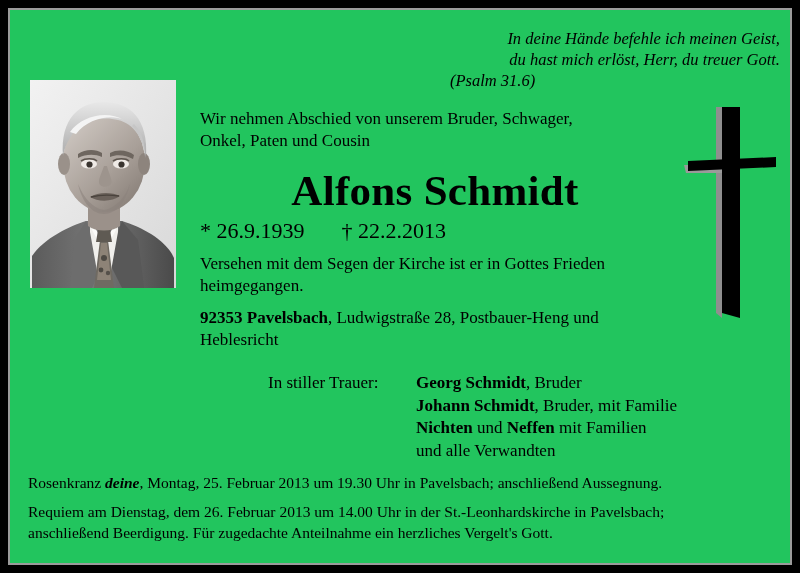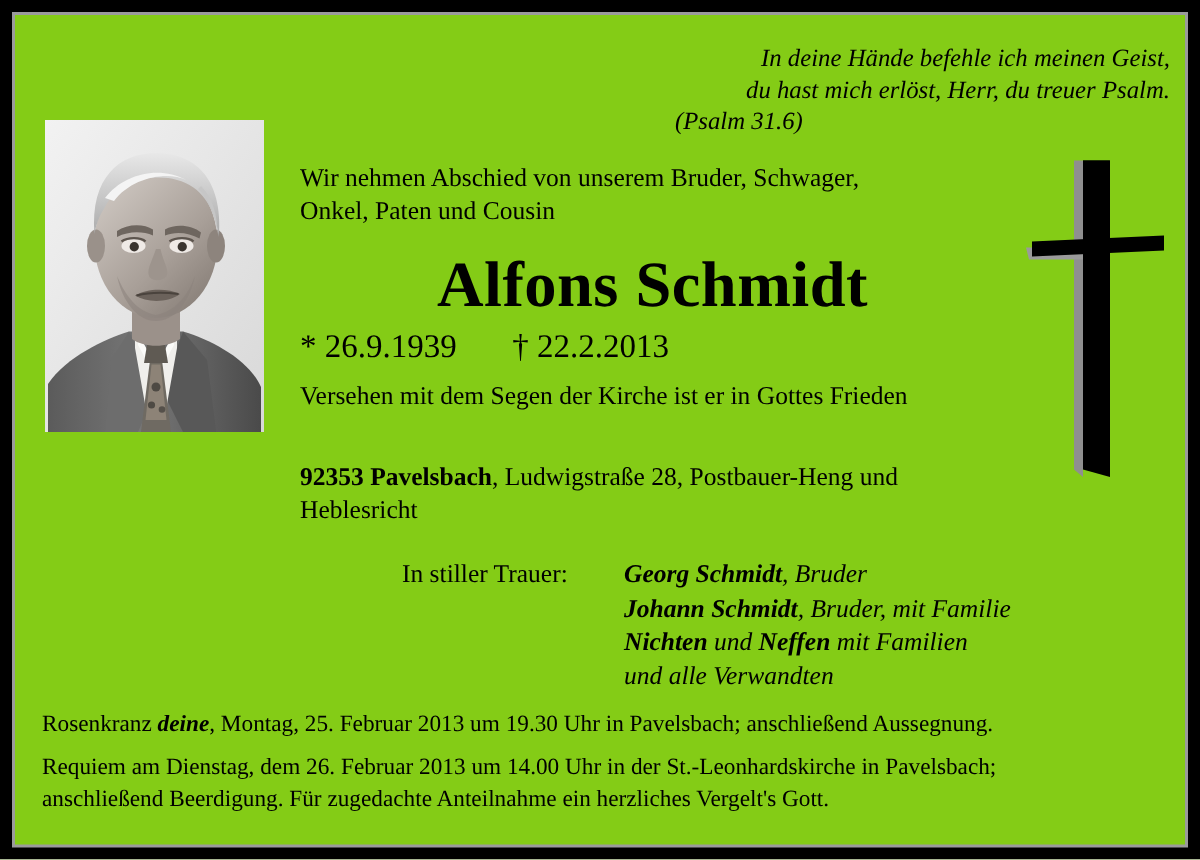--- a/index.html
+++ b/index.html
@@ -30,21 +30,21 @@
     bottom: 8px;
     background: #9b9b9b;
   }
 
   .card {
     position: absolute;
     left: 10px;
     top: 10px;
     right: 10px;
     bottom: 10px;
-    background: #84cc16;
+    background: #22c55e;
   }
 
   
   .psalm {
     position: absolute;
     left: 440px;
     top: 18px;
     width: 330px;
     font-style: italic;
     font-size: 16.5px;
@@ -141,21 +141,21 @@
   .mourners-label {
     position: absolute;
     left: 0;
     top: 0;
     white-space: nowrap;
     text-align: right;
   }
   .mourners-list {
     margin-left: 148px;
   }
-  .mourners-list div { white-space: nowrap; font-style: italic; }
+  .mourners-list div { white-space: nowrap; }
   .mourners-list b { font-weight: bold; }
 
   
   .services {
     position: absolute;
     left: 18px;
     top: 462px;
     width: 756px;
     font-size: 15.5px;
     line-height: 21px;
@@ -168,21 +168,21 @@
 <body>
 
 <div id="notice">
 
   <div class="frame-liner"></div>
 
   <div class="card">
 
     <div class="psalm">
       <span class="ln1">In deine Hände befehle ich meinen Geist,</span>
-      <span class="ln2">du hast mich erlöst, Herr, du treuer Psalm.</span>
+      <span class="ln2">du hast mich erlöst, Herr, du treuer Gott.</span>
       <span class="ln3">(Psalm 31.6)</span>
     </div>
 
     <div class="portrait">
       <svg viewBox="0 0 146 208" preserveAspectRatio="none">
         <defs>
           <linearGradient id="bgGrad" x1="0" y1="0" x2="1" y2="1">
             <stop offset="0%" stop-color="#f2f2f2"></stop>
             <stop offset="100%" stop-color="#d8d8d8"></stop>
           </linearGradient>
@@ -274,20 +274,21 @@
     <div class="life-dates">
       <span>*</span>
       <span>26.9.1939</span>
       <span class="gap"></span>
       <span>†</span>
       <span>22.2.2013</span>
     </div>
 
     <div class="blessing">
       <div>Versehen mit dem Segen der Kirche ist er in Gottes Frieden</div>
+      <div>heimgegangen.</div>
     </div>
 
     <div class="address">
       <div>
         <b>92353 Pavelsbach</b><span>, Ludwigstraße 28, Postbauer-Heng und</span>
       </div>
       <div>Heblesricht</div>
     </div>
 
     <div class="mourners">

